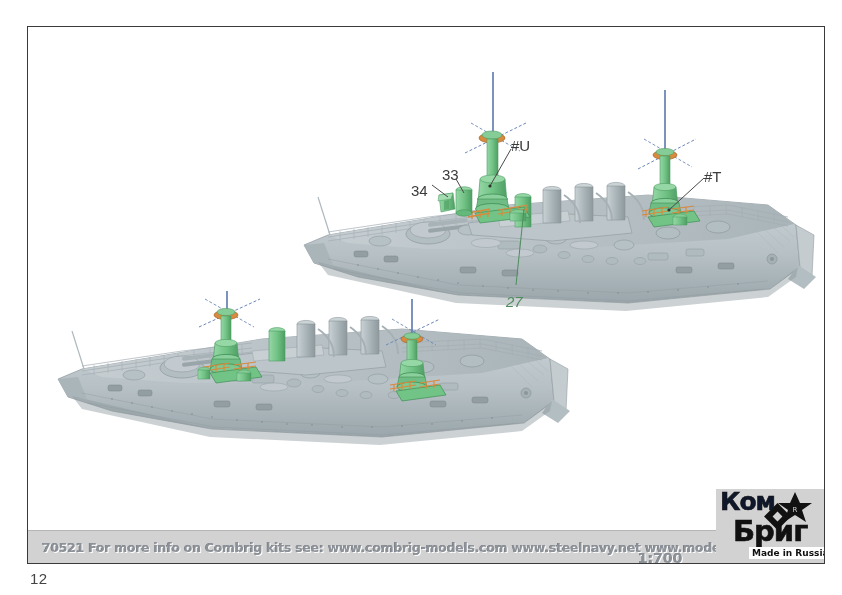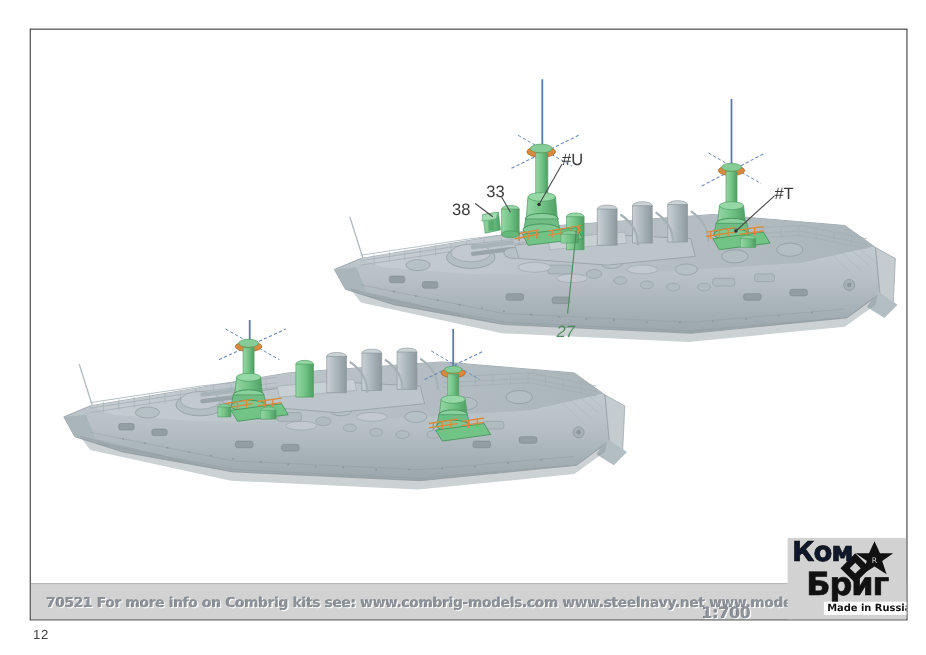--- a/index.html
+++ b/index.html
@@ -29,21 +29,21 @@
     border: 1px solid #3a3a3a;
     background: #ffffff;
     box-sizing: border-box;
     overflow: hidden;
   }
 
   #page-number {
     position: absolute;
     left: 30px;
     top: 570px;
-    font-size: 12px;
+    font-size: 15px;
     color: #444;
     letter-spacing: .5px;
   }
 
   
   #footer-band {
     position: absolute;
     left: 0px;
     top: 503px;
     width: 796px;
@@ -571,21 +571,21 @@
           <g stroke="#d98a3d" stroke-width="1.2" fill="none">
             <path d="M362,358 L388,354 M362,362 L388,358"></path>
             <path d="M366,357 L366,364 M374,356 L374,363 M382,355 L382,362"></path>
             <path d="M392,356 L412,353 M392,360 L412,357"></path>
             <path d="M398,355 L398,362 M406,354 L406,361"></path>
           </g>
         </g>
       </g>
     </svg>
 
-    <div class="callout" style="left:383px; top:155px;">38</div>
+    <div class="callout" style="left:383px; top:155px;">34</div>
     <div class="callout" style="left:414px; top:139px;text-align:right;">33</div>
     <div class="callout" style="left:483px; top:110px;">#U</div>
     <div class="callout" style="left:676px; top:141px;">#T</div>
     <div class="callout green" style="left:478px; top:266px;font-style:italic;">27</div>
 
     <div id="footer-band">
       <div id="footer-text">70521 For more info on Combrig kits see: www.combrig-models.com www.steelnavy.net www.modelwarships.com</div>
       <div id="footer-scale">1:700</div>
     </div>
 

